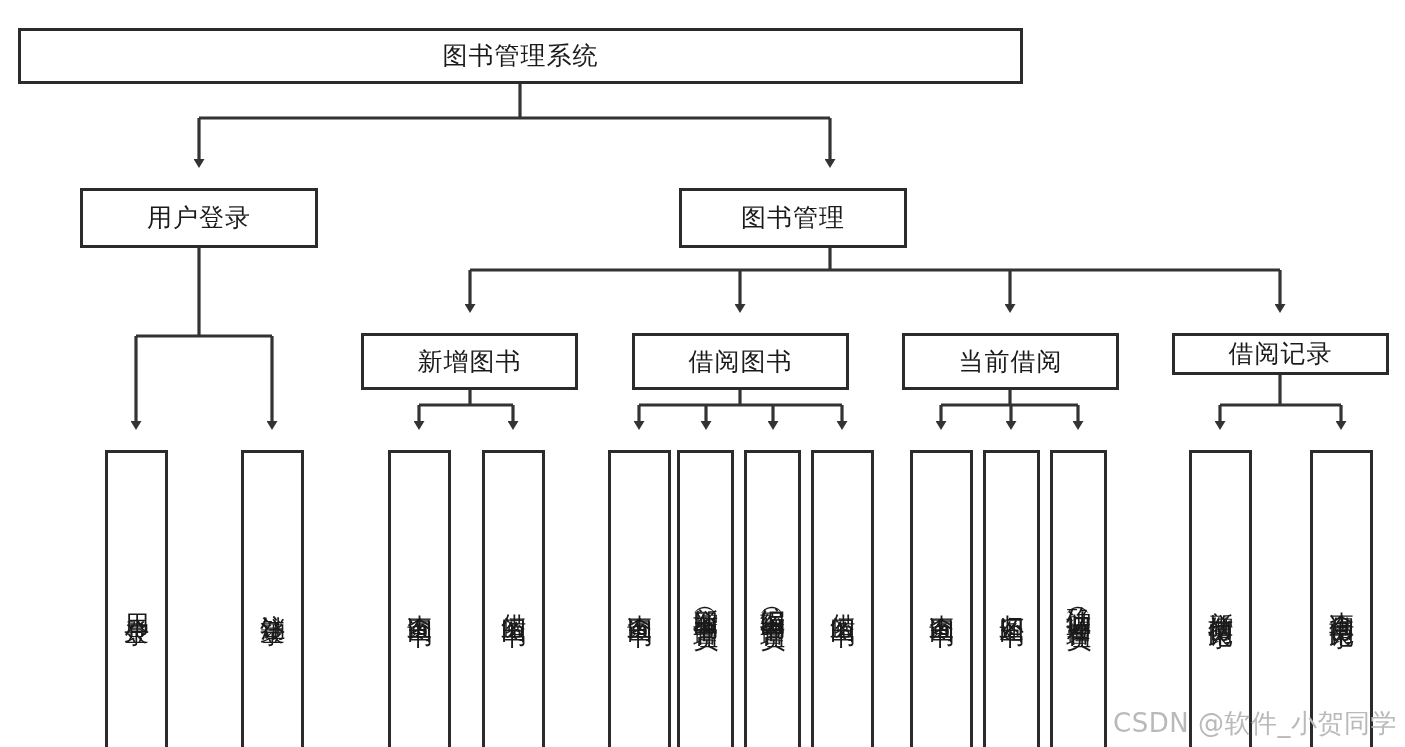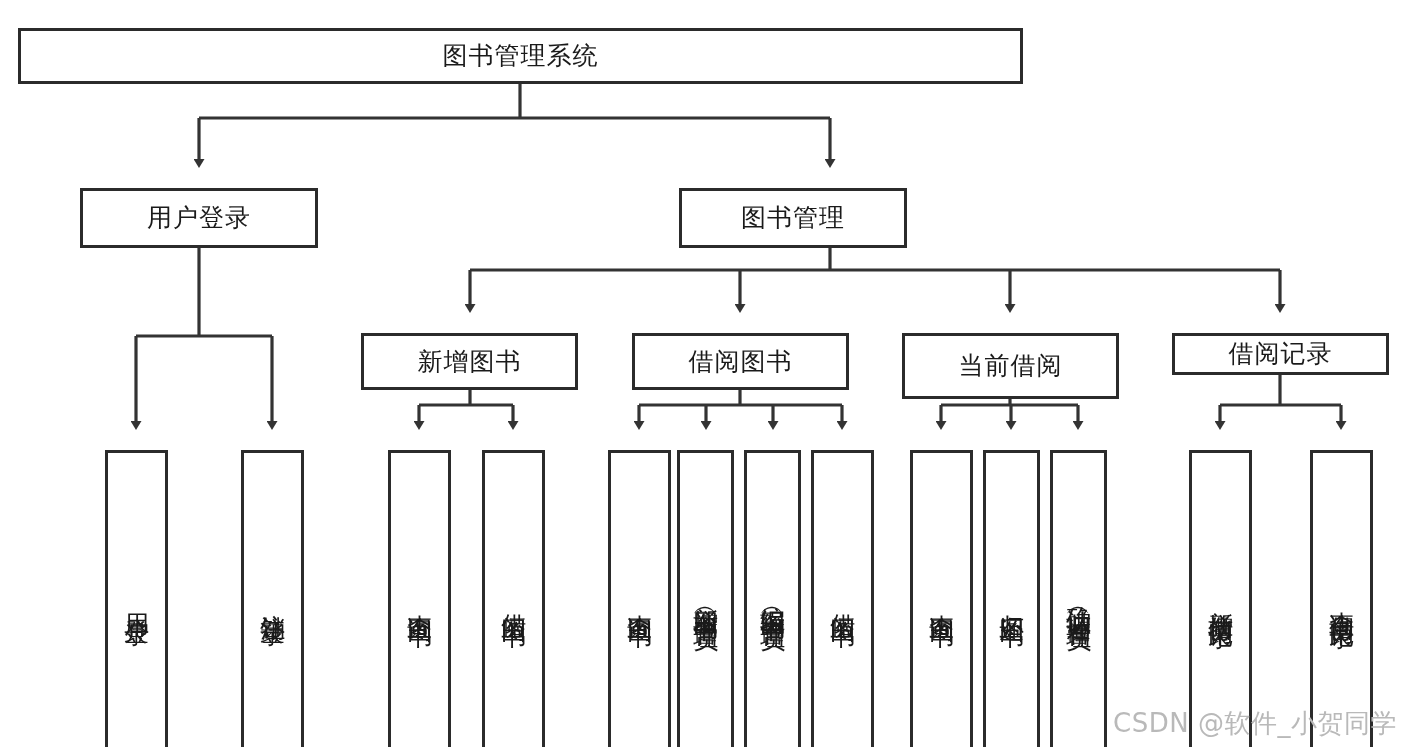--- a/index.html
+++ b/index.html
@@ -130,21 +130,21 @@
   <div class="node horiz" style="left:679px; top:172px; width:228px; height:60px;text-align:right;">
     <span>图书管理</span>
   </div>
 
   <div class="node horiz" style="left:361px; top:317px; width:217px; height:57px;">
     <span>新增图书</span>
   </div>
   <div class="node horiz" style="left:632px; top:317px; width:217px; height:57px;">
     <span>借阅图书</span>
   </div>
-  <div class="node horiz" style="left:902px; top:317px; width:217px; height:66px;">
+  <div class="node horiz" style="left:902px; top:317px; width:217px; height:57px;">
     <span>当前借阅</span>
   </div>
   <div class="node horiz" style="left:1172px; top:317px; width:217px; height:42px;">
     <span>借阅记录</span>
   </div>
 
   <div class="node vert" style="left:105px; top:434px; width:63px; height:300px;">
     <span class="vtext">用户登录</span>
   </div>
   <div class="node vert" style="left:241px; top:434px; width:63px; height:300px;">

